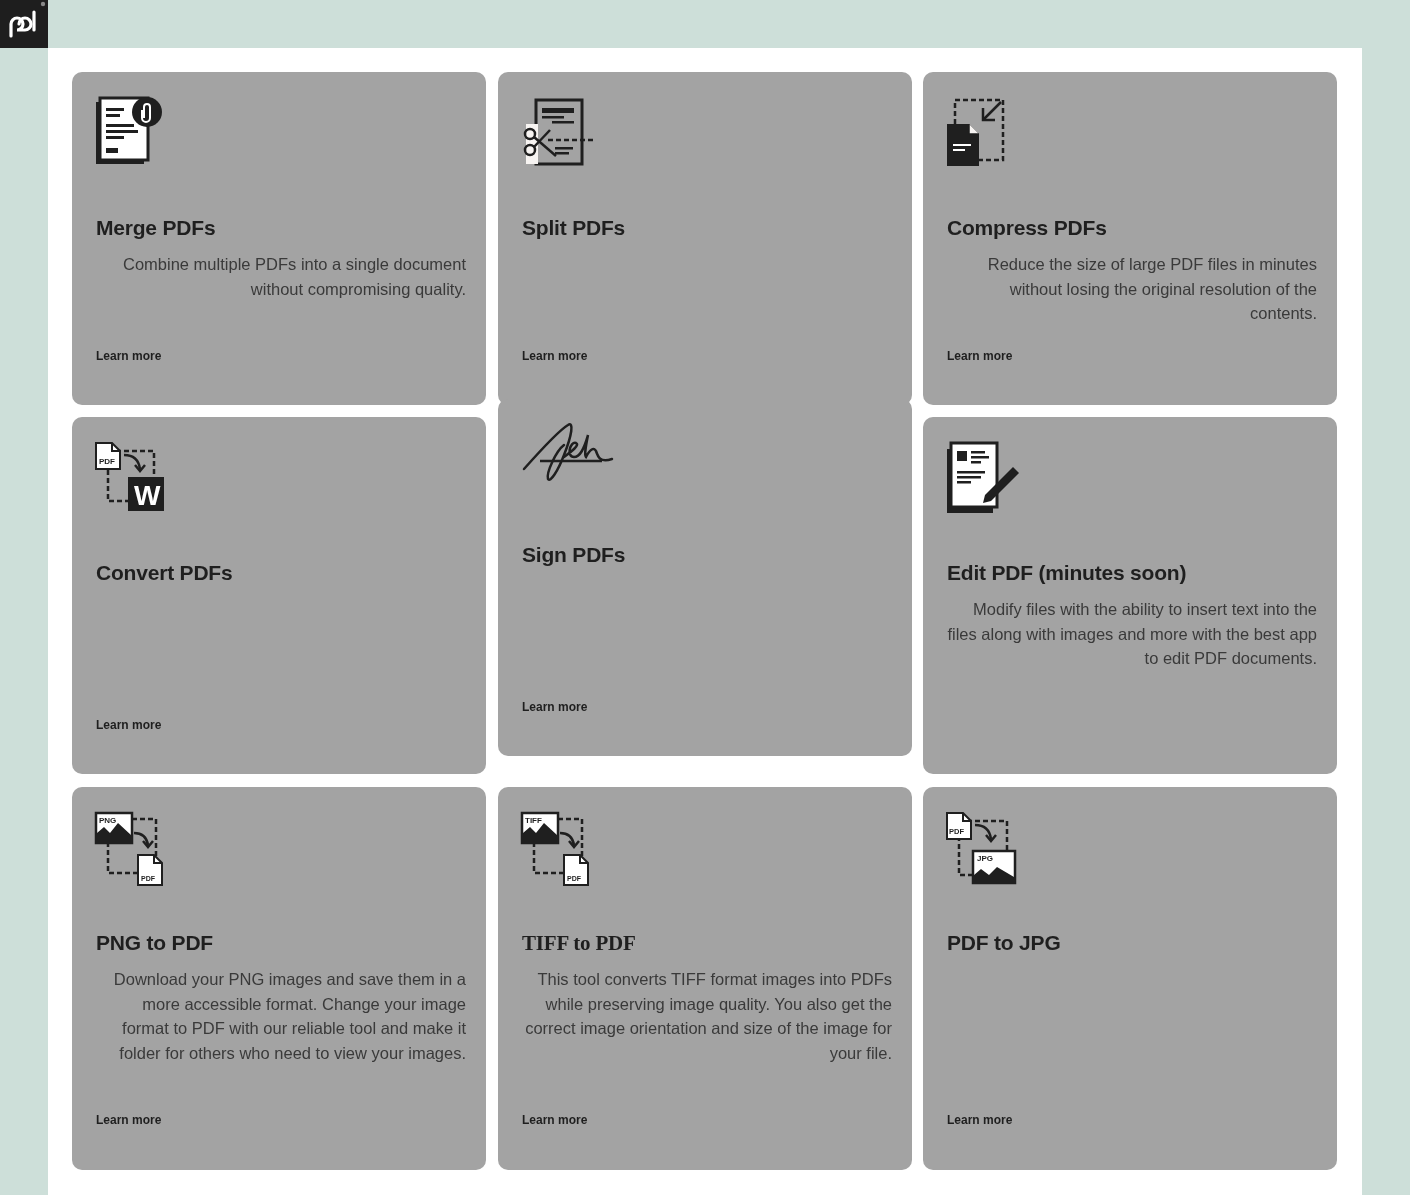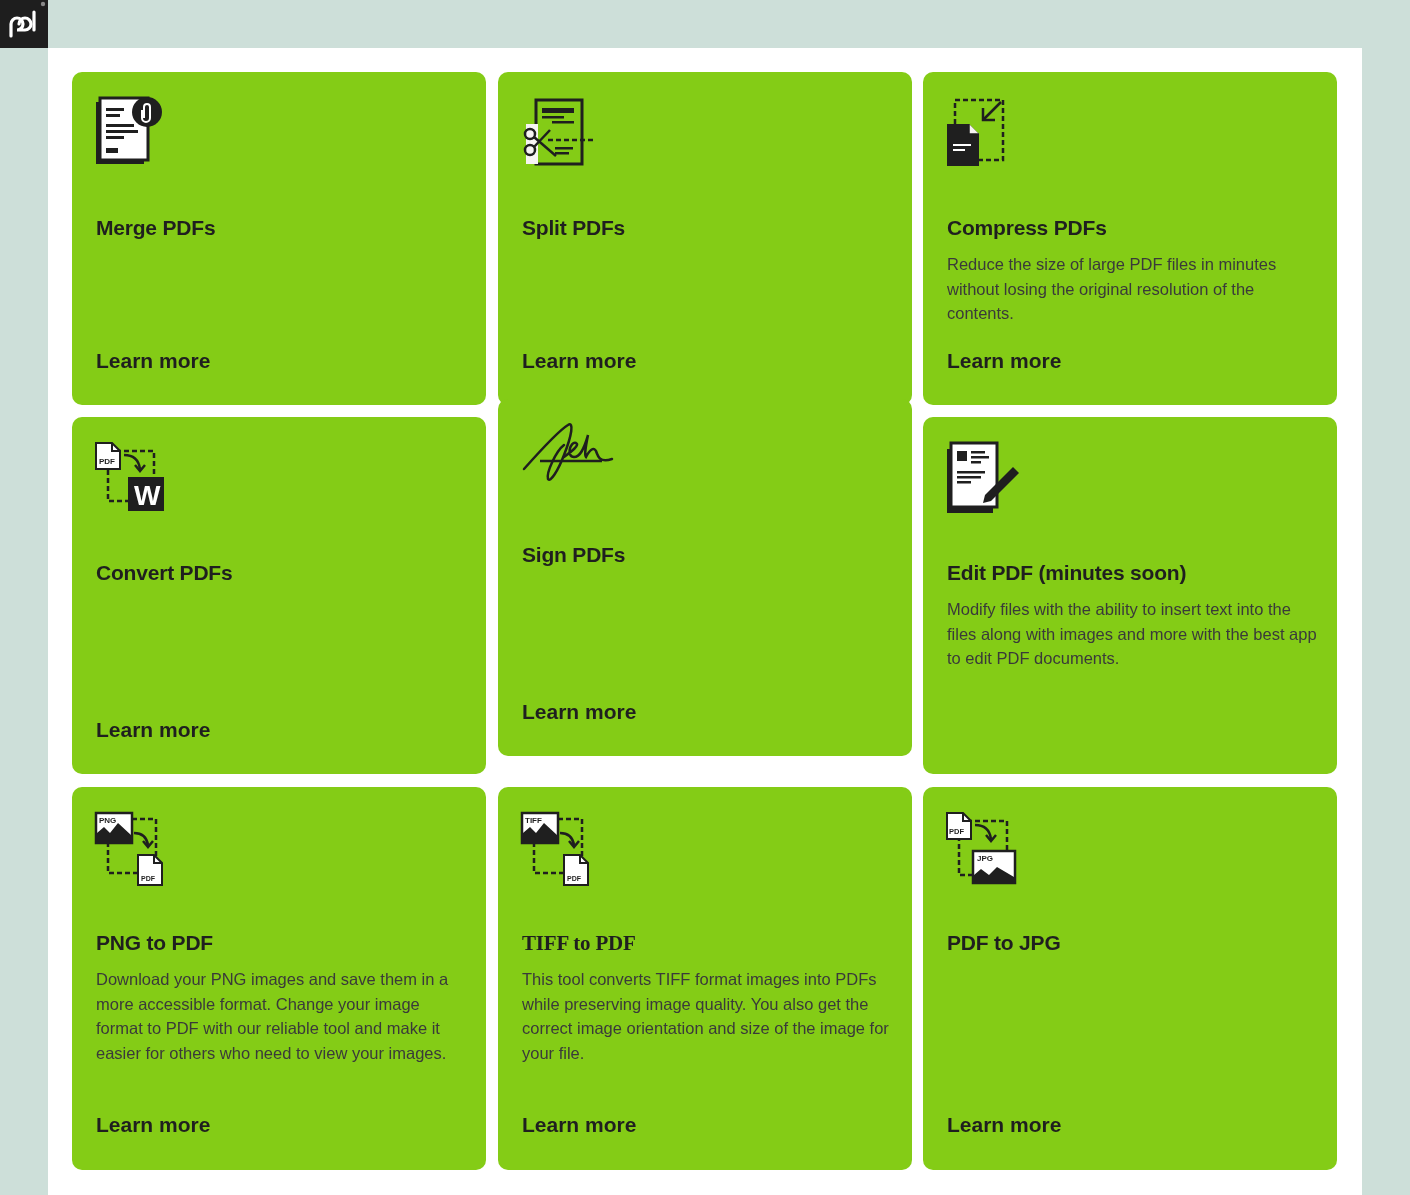--- a/index.html
+++ b/index.html
@@ -12,34 +12,34 @@
   .logo {
     position: absolute; left: 0; top: 0; width: 48px; height: 48px;
     background: #1e1e1e;
   }
   .logo svg { position: absolute; left: 0; top: 0; }
   .panel {
     position: absolute; left: 48px; top: 48px; width: 1314px; height: 1147px;
     background: #ffffff;
   }
   .card {
-    position: absolute; background: #84cc16; border-radius: 10px;
-    box-sizing: border-box; padding-left: 24px;
+    position: absolute; background: #a3a3a3; border-radius: 10px;
+    box-sizing: border-box; padding-left: 24px; text-align: right;
   }
   .card .icon { position: absolute; left: 22px; top: 22px; width: 80px; height: 80px; }
   .card h3 {
     position: absolute; left: 24px; margin: 0;
     font-size: 21px; font-weight: 700; color: #1f1f1f; letter-spacing: -0.2px;
   }
   .card p {
     position: absolute; left: 24px; margin: 0; width: 370px;
     font-size: 16.5px; line-height: 24.7px; color: #3a3a3a;
   }
   .card a {
-    position: absolute; left: 24px; font-size: 21px; font-weight: 700;
+    position: absolute; left: 24px; font-size: 12px; font-weight: 700;
     color: #1f1f1f; text-decoration: none;
   }
 </style>
 </head>
 <body>
 
 <div class="logo">
   <svg width="48" height="48" viewBox="0 0 48 48">
     <path d="M11 36 V24 a6 6 0 1 1 6 6 h8 a6 6 0 1 0 0-12 a6 6 0 0 0 -6 6" fill="none" stroke="#fff" stroke-width="3.2" stroke-linecap="round"></path>
     <path d="M34 12 V30" stroke="#fff" stroke-width="3.2" stroke-linecap="round"></path>
@@ -56,20 +56,21 @@
       <rect x="12" y="14" width="18" height="3" fill="#1f1f1f"></rect>
       <rect x="12" y="20" width="14" height="3" fill="#1f1f1f"></rect>
       <rect x="12" y="30" width="28" height="3" fill="#1f1f1f"></rect>
       <rect x="12" y="36" width="32" height="3" fill="#1f1f1f"></rect>
       <rect x="12" y="42" width="18" height="3" fill="#1f1f1f"></rect>
       <rect x="12" y="54" width="12" height="5" fill="#1f1f1f"></rect>
       <circle cx="53" cy="18" r="15" fill="#1f1f1f"></circle>
       <path d="M50 24 V13 a3 3 0 0 1 6 0 V24 a4 4 0 0 1 -8 0 V16" fill="none" stroke="#fff" stroke-width="2"></path>
     </svg>
     <h3 style="top:144px;">Merge PDFs</h3>
+    <p style="top:180px;">Combine multiple PDFs into a single document without compromising quality.</p>
     <a href="#" style="top:277px;">Learn more</a>
   </div>
 
   <div class="card" style="left:450px;top:24px;width:414px;height:333px;">
     <svg class="icon" viewBox="0 0 80 80">
       <rect x="16" y="6" width="46" height="64" fill="none" stroke="#1f1f1f" stroke-width="3"></rect>
       <rect x="22" y="14" width="32" height="5" fill="#1f1f1f"></rect>
       <rect x="22" y="22" width="22" height="2.5" fill="#1f1f1f"></rect>
       <rect x="32" y="27" width="22" height="2.5" fill="#1f1f1f"></rect>
       <rect x="35" y="53" width="18" height="2.5" fill="#1f1f1f"></rect>
@@ -148,21 +149,21 @@
       <rect x="2" y="4" width="36" height="30" fill="#fff" stroke="#1f1f1f" stroke-width="2.5"></rect>
       <path d="M3 33 V24 L10 18 L16 24 L24 14 L37 26 V33 Z" fill="#1f1f1f"></path>
       <text x="5" y="14" font-size="8" font-weight="700" fill="#1f1f1f" font-family="Liberation Sans, sans-serif">PNG</text>
       <path d="M40 24 q12 0 14 12" fill="none" stroke="#1f1f1f" stroke-width="2.5"></path>
       <polyline points="49,32 54,38 59,32" fill="none" stroke="#1f1f1f" stroke-width="2.5"></polyline>
       <path d="M44 46 H60 L68 54 V76 H44 Z" fill="#fff" stroke="#1f1f1f" stroke-width="2"></path>
       <path d="M60 46 V54 H68" fill="none" stroke="#1f1f1f" stroke-width="2"></path>
       <text x="47" y="72" font-size="7" font-weight="700" fill="#1f1f1f" font-family="Liberation Sans, sans-serif">PDF</text>
     </svg>
     <h3 style="top:144px;">PNG to PDF</h3>
-    <p style="top:180px;">Download your PNG images and save them in a more accessible format. Change your image format to PDF with our reliable tool and make it easier for others who need to view your images.</p>
+    <p style="top:180px;">Download your PNG images and save them in a more accessible format. Change your image format to PDF with our reliable tool and make it folder for others who need to view your images.</p>
     <a href="#" style="top:326px;">Learn more</a>
   </div>
 
   <div class="card" style="left:450px;top:739px;width:414px;height:383px;">
     <svg class="icon" viewBox="0 0 80 80">
       <rect x="14" y="10" width="48" height="54" fill="none" stroke="#1f1f1f" stroke-width="2.5" stroke-dasharray="5 3"></rect>
       <rect x="2" y="4" width="36" height="30" fill="#fff" stroke="#1f1f1f" stroke-width="2.5"></rect>
       <path d="M3 33 V24 L10 18 L16 24 L24 14 L37 26 V33 Z" fill="#1f1f1f"></path>
       <text x="5" y="14" font-size="8" font-weight="700" fill="#1f1f1f" font-family="Liberation Sans, sans-serif">TIFF</text>
       <path d="M40 24 q12 0 14 12" fill="none" stroke="#1f1f1f" stroke-width="2.5"></path>

